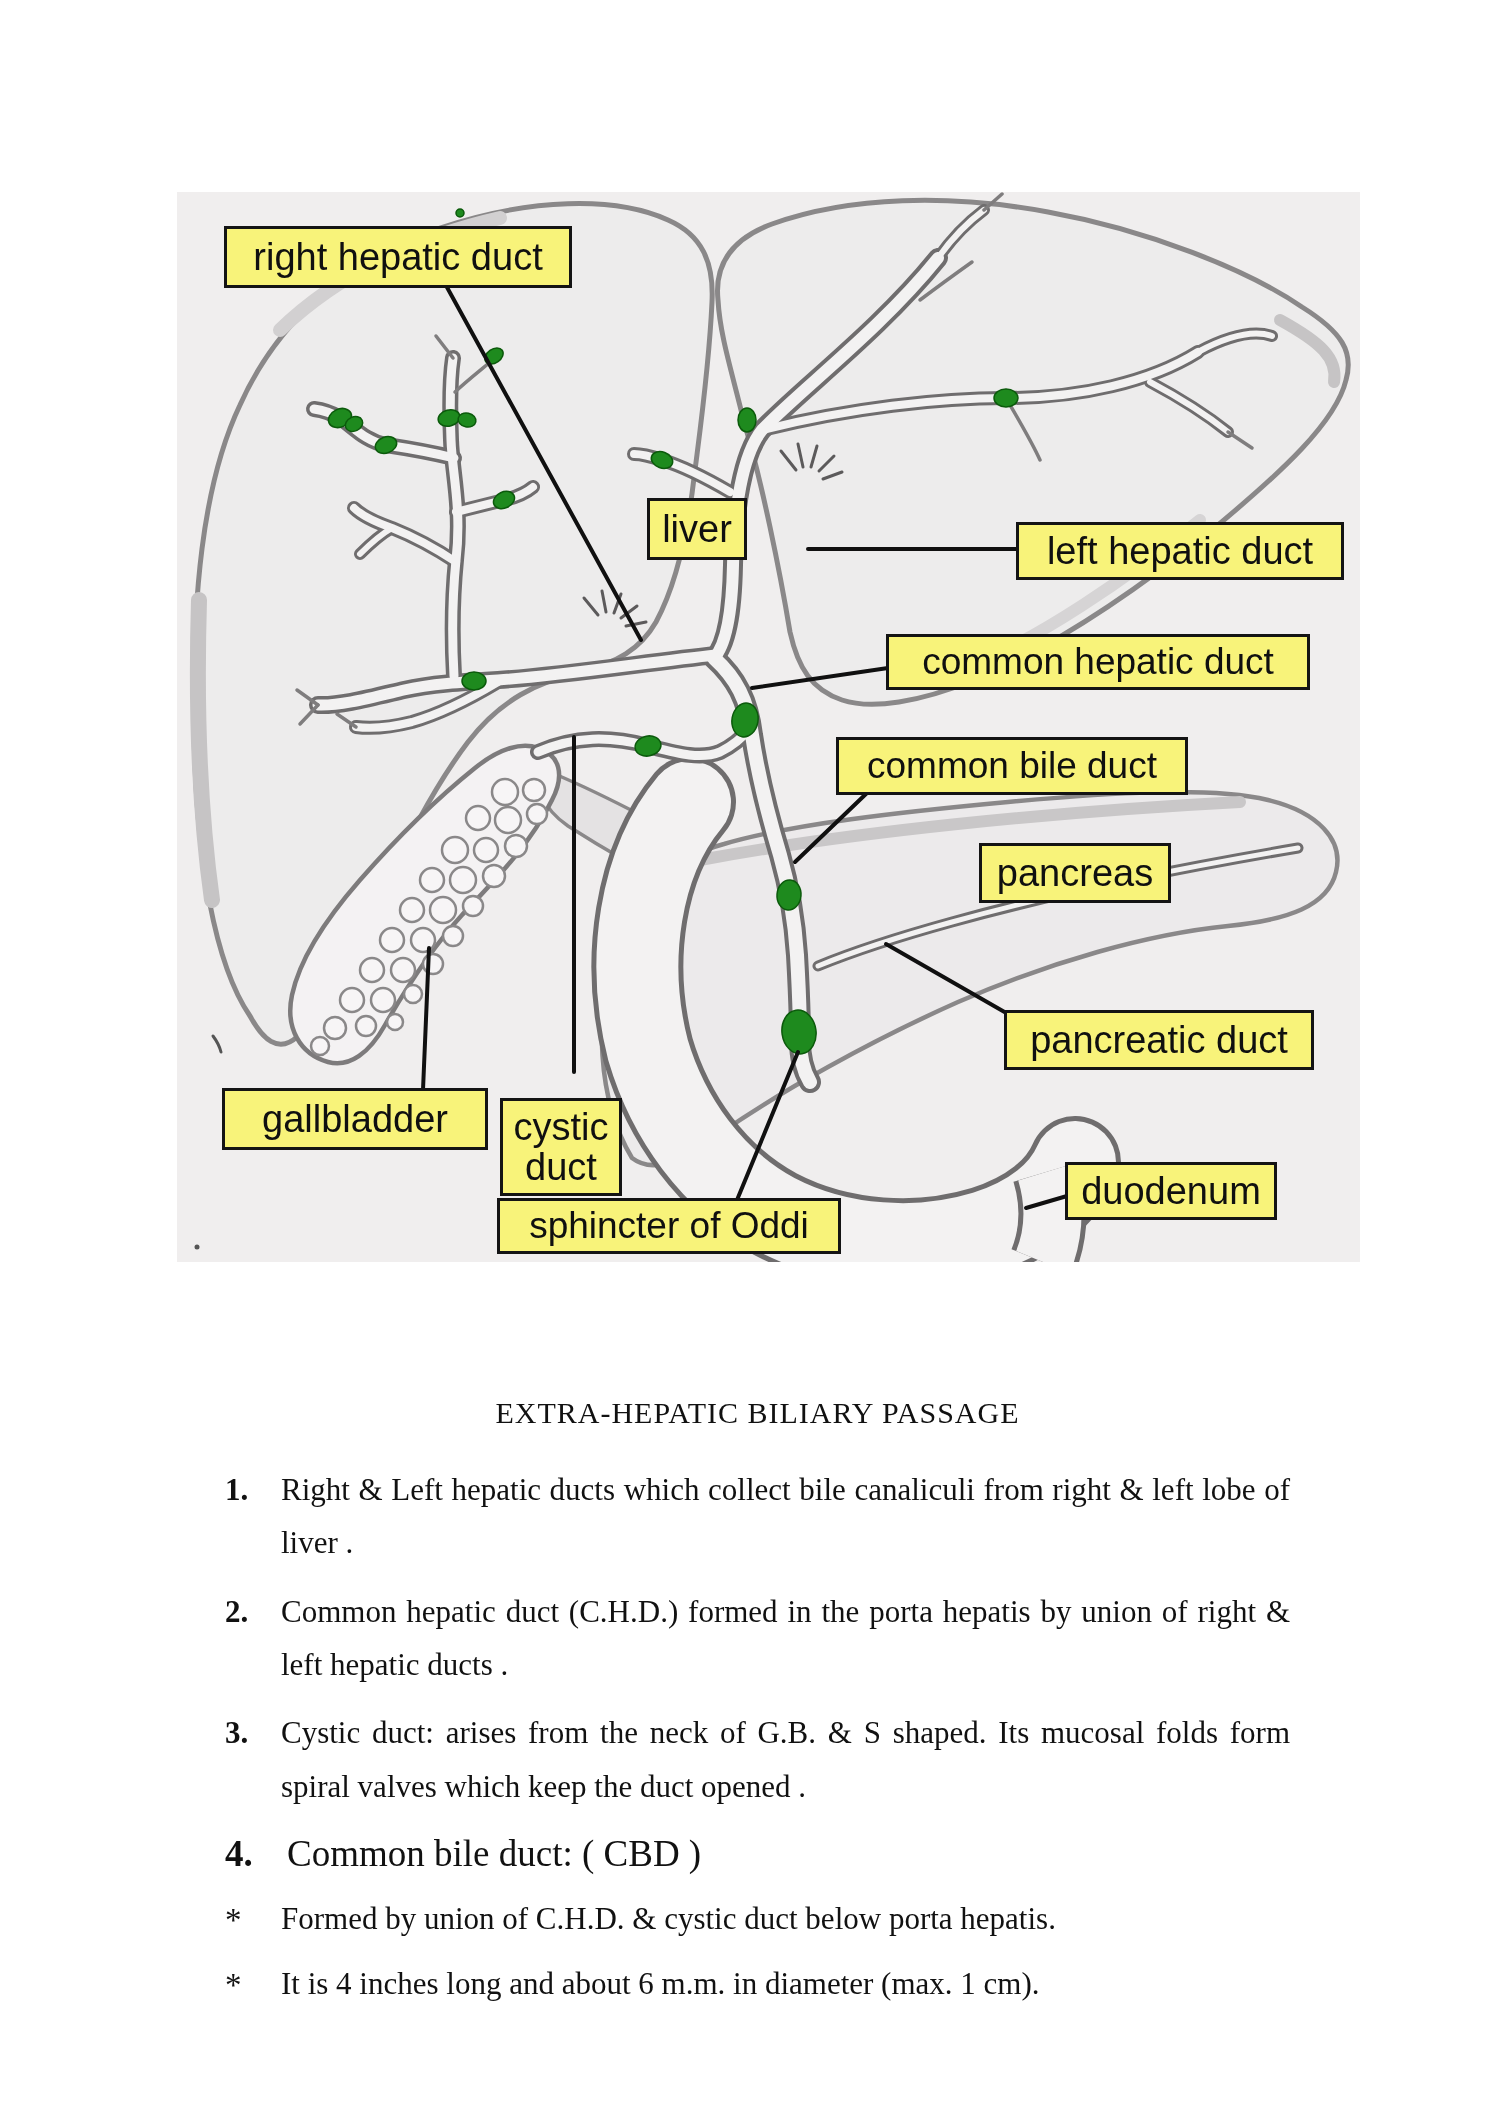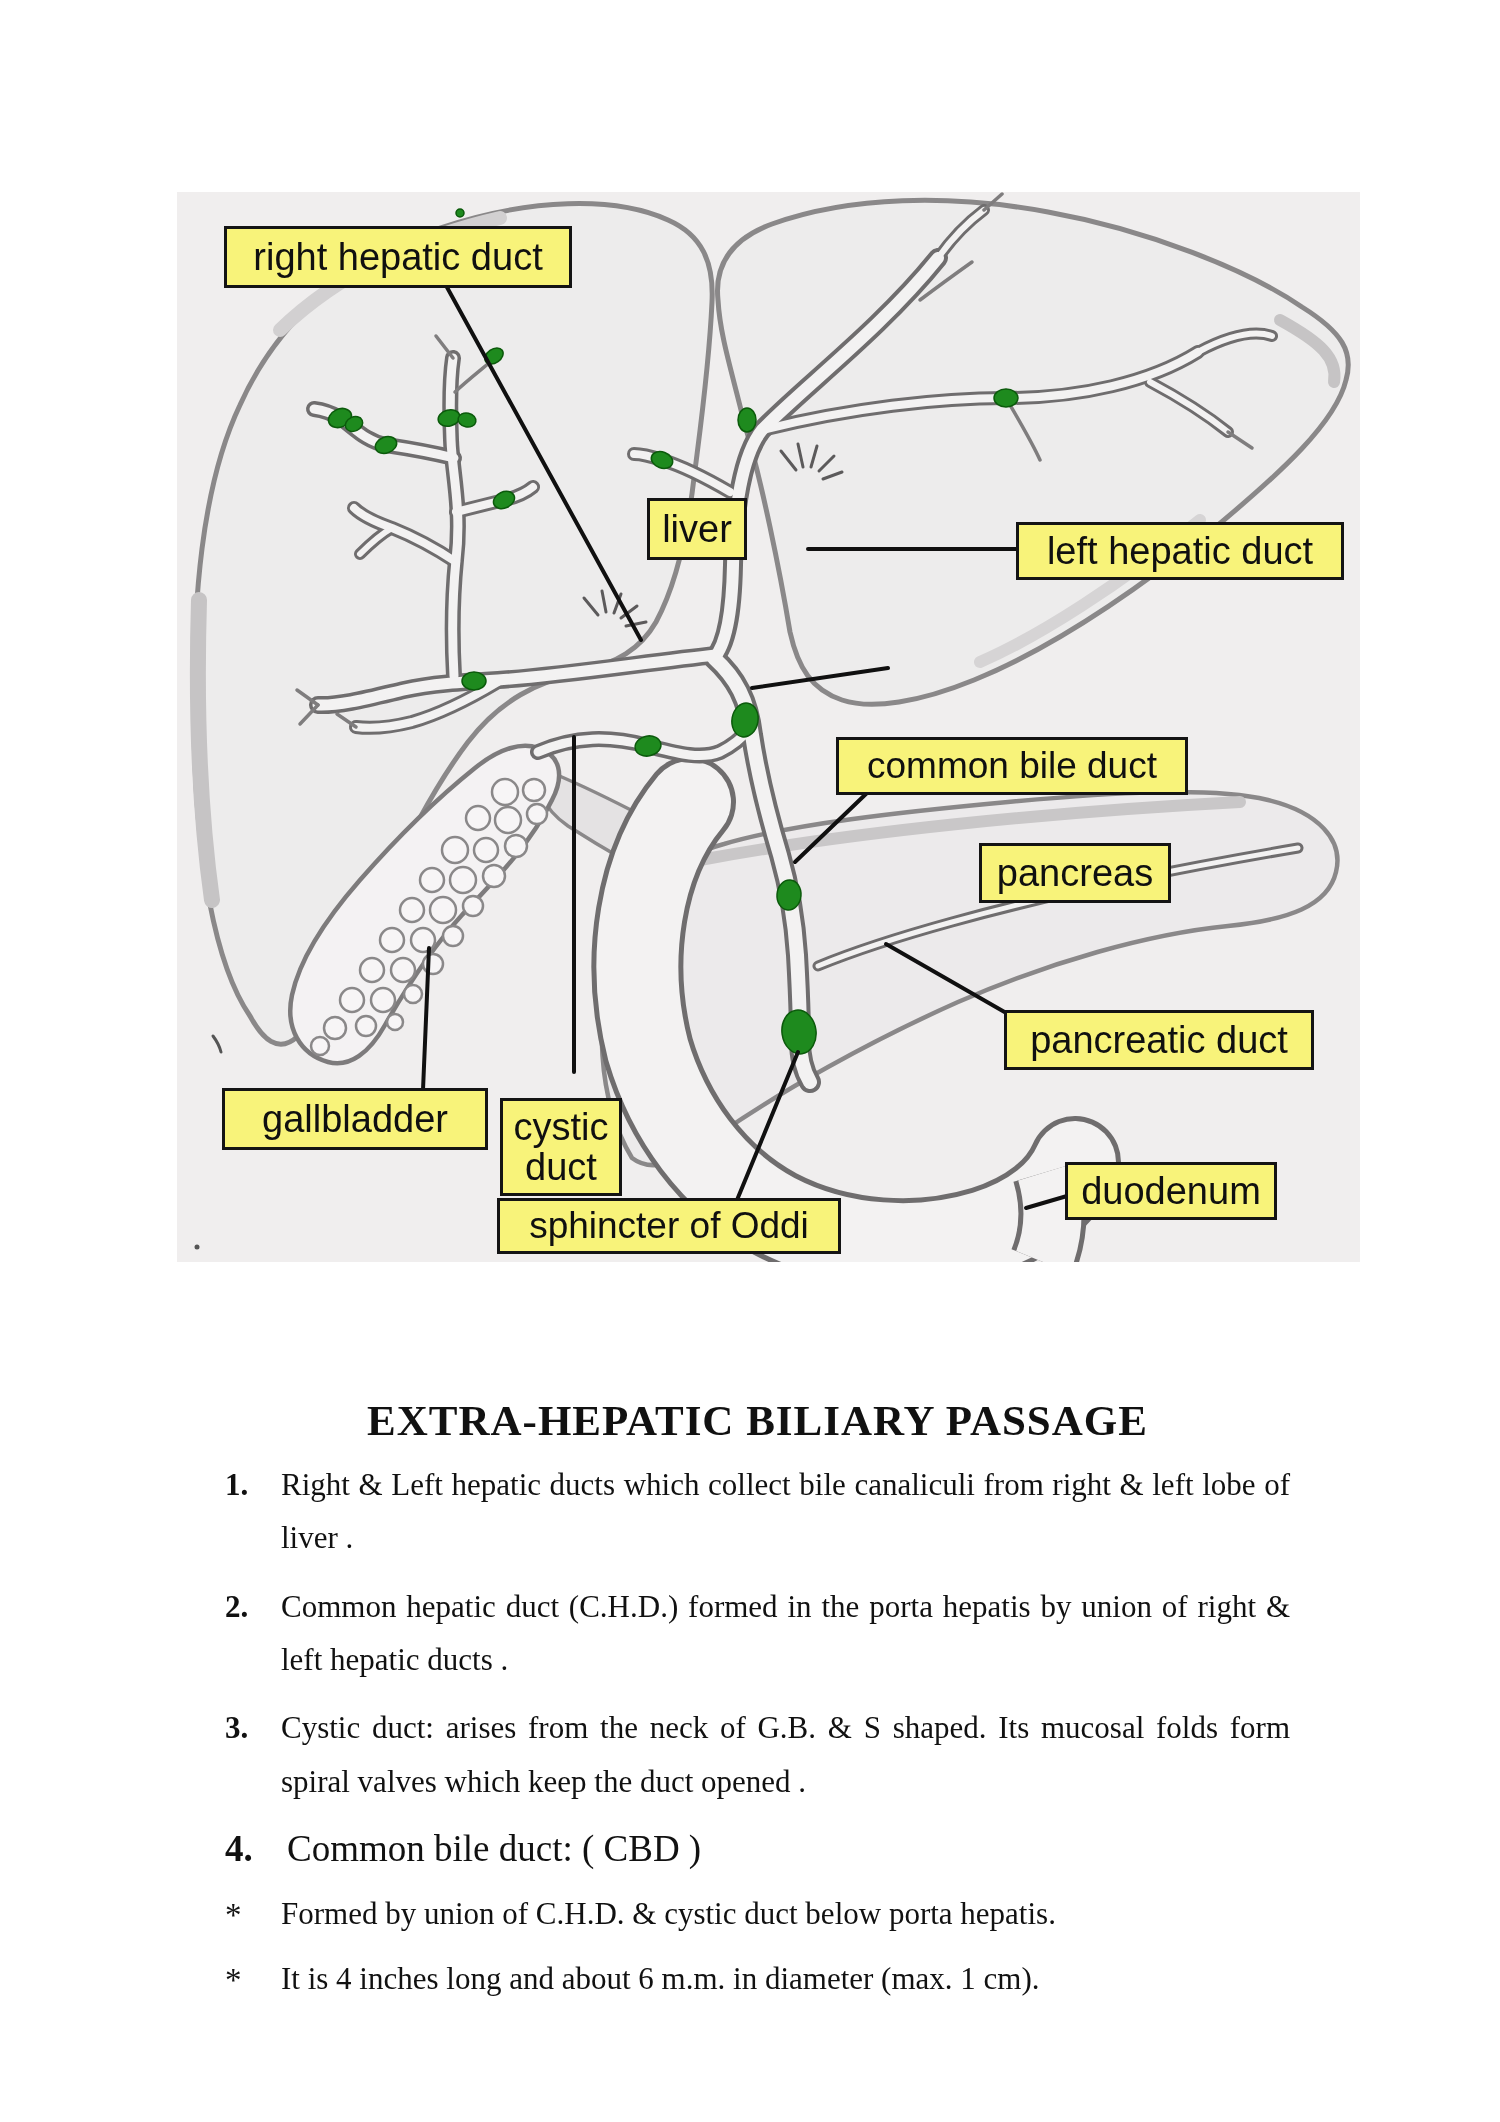--- a/index.html
+++ b/index.html
@@ -45,22 +45,22 @@
   .lb-pd{left:827px;top:818px;width:310px;height:60px;}
   .lb-gb{left:45px;top:896px;width:266px;height:62px;}
   .lb-cd{left:323px;top:906px;width:122px;height:98px;}
   .lb-so{left:320px;top:1006px;width:344px;height:56px;font-size:37px;}
   .lb-duo{left:888px;top:970px;width:212px;height:58px;}
 
   .content{
     position:absolute;left:225px;top:1396px;width:1065px;
   }
   .doc-title{
-    text-align:center;font-weight:bold;font-size:43px;letter-spacing:1px;
-    margin-bottom:13px;
+    text-align:center;font-weight:normal;font-size:30px;letter-spacing:1px;
+    margin-bottom:33px;
   }
   .item{display:flex;margin-bottom:15px;font-size:31px;line-height:1.72;}
   .item .num{width:56px;flex:0 0 56px;font-weight:bold;}
   .item .txt{flex:1;text-align:justify;}
   .item .txt b{font-weight:normal;}
   .item.big{font-size:37px;margin-top:4px;margin-bottom:12px;line-height:1.4;}
   .item.big .num{width:62px;flex:0 0 62px;}
   .item.bullet{margin-bottom:9px;}
   .item.bullet .num{font-weight:normal;font-size:33px;}
 </style>
@@ -244,20 +244,21 @@
       <line x1="429" y1="948" x2="423" y2="1090"></line>
       <line x1="574" y1="737" x2="574" y2="1072"></line>
       <line x1="798" y1="1052" x2="737" y2="1200"></line>
       <line x1="1026" y1="1208" x2="1067" y2="1196"></line>
     </g>
   </svg>
 
   <div class="callout lb-rhd">right hepatic duct</div>
   <div class="callout lb-liver">liver</div>
   <div class="callout lb-lhd">left hepatic duct</div>
+  <div class="callout lb-chd">common hepatic duct</div>
   <div class="callout lb-cbd">common bile duct</div>
   <div class="callout lb-panc">pancreas</div>
   <div class="callout lb-pd">pancreatic duct</div>
   <div class="callout lb-gb">gallbladder</div>
   <div class="callout lb-cd wrap">cystic duct</div>
   <div class="callout lb-so">sphincter of Oddi</div>
   <div class="callout lb-duo">duodenum</div>
 </div>
 
 <div class="content">

